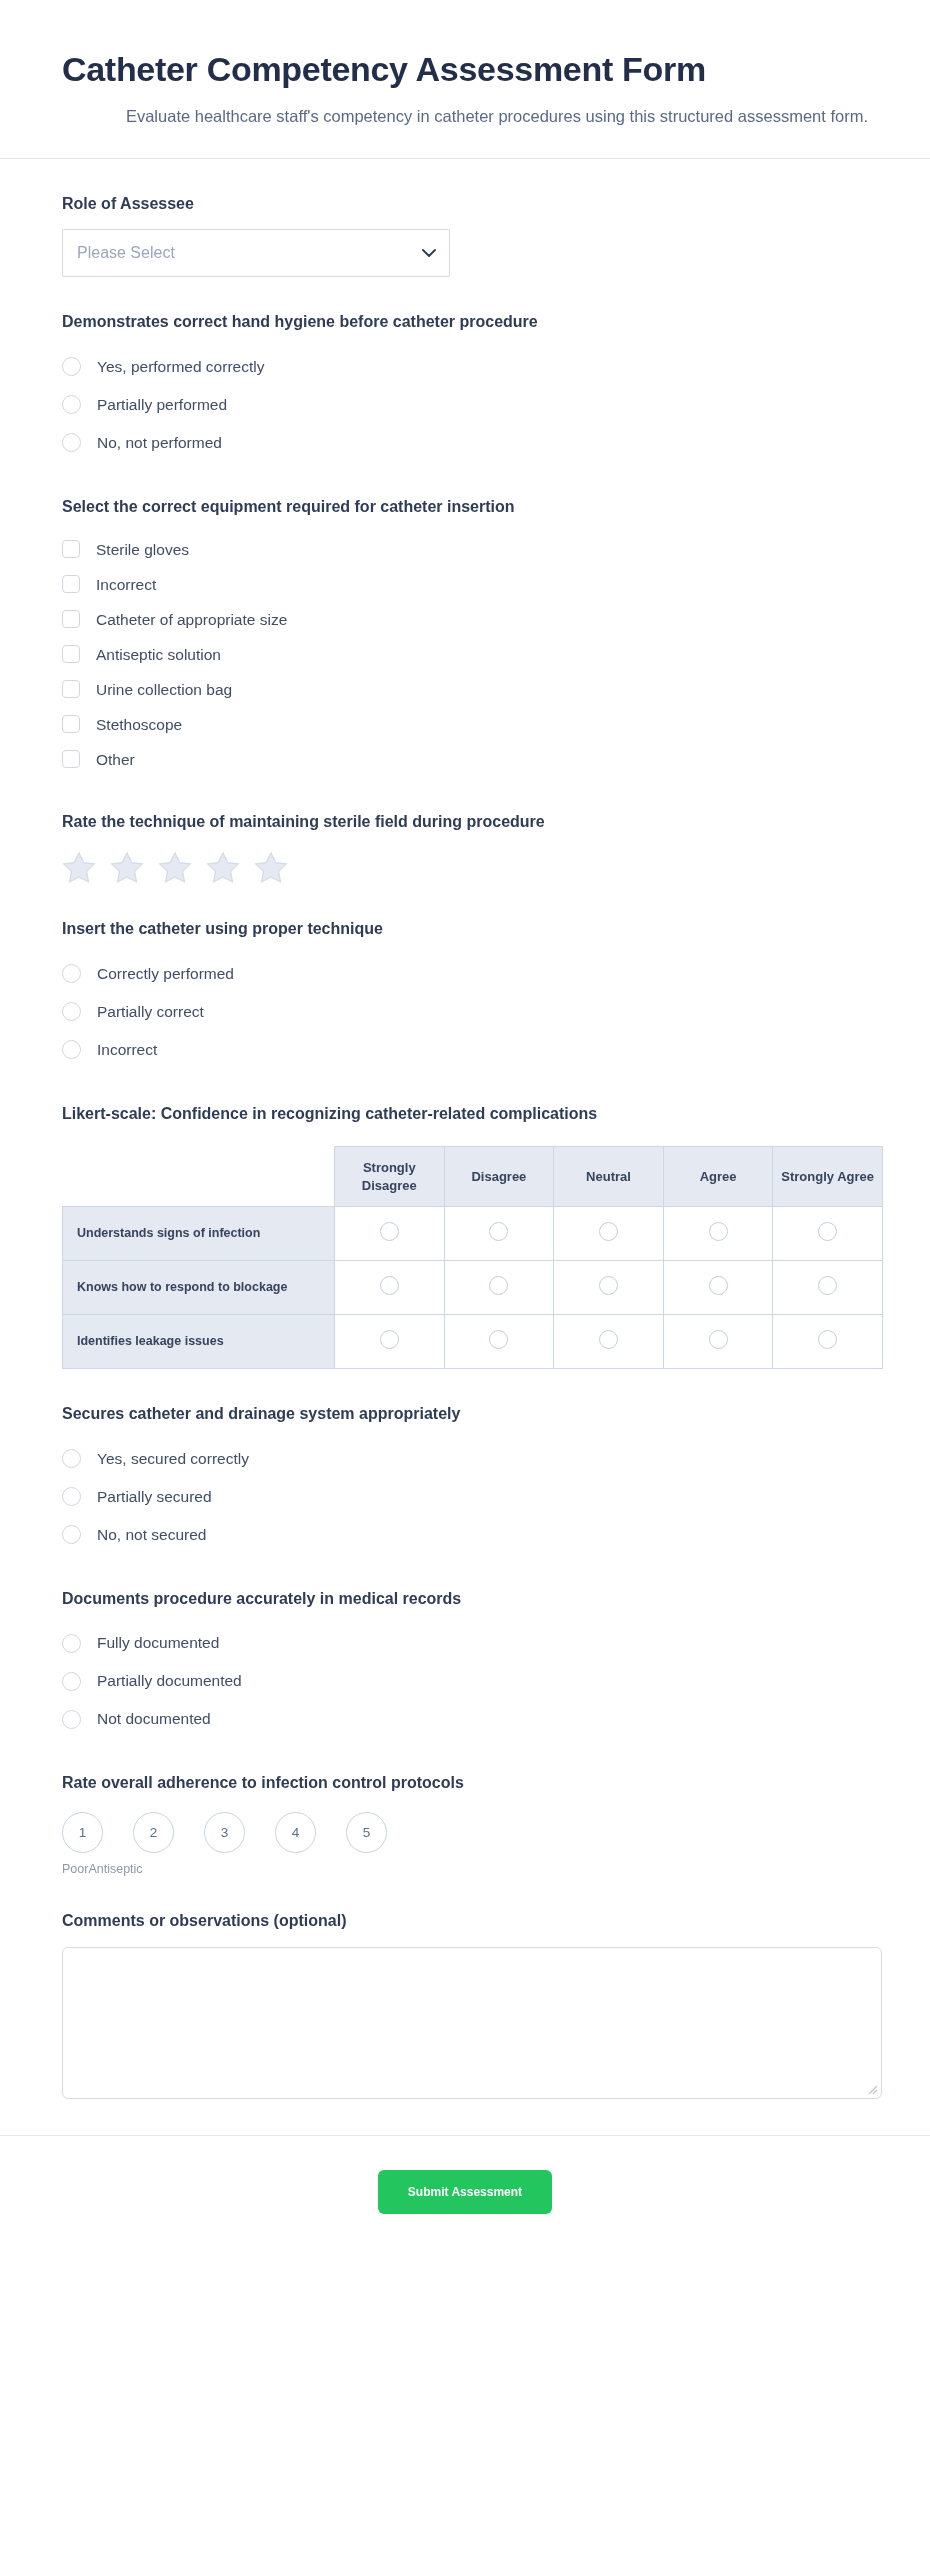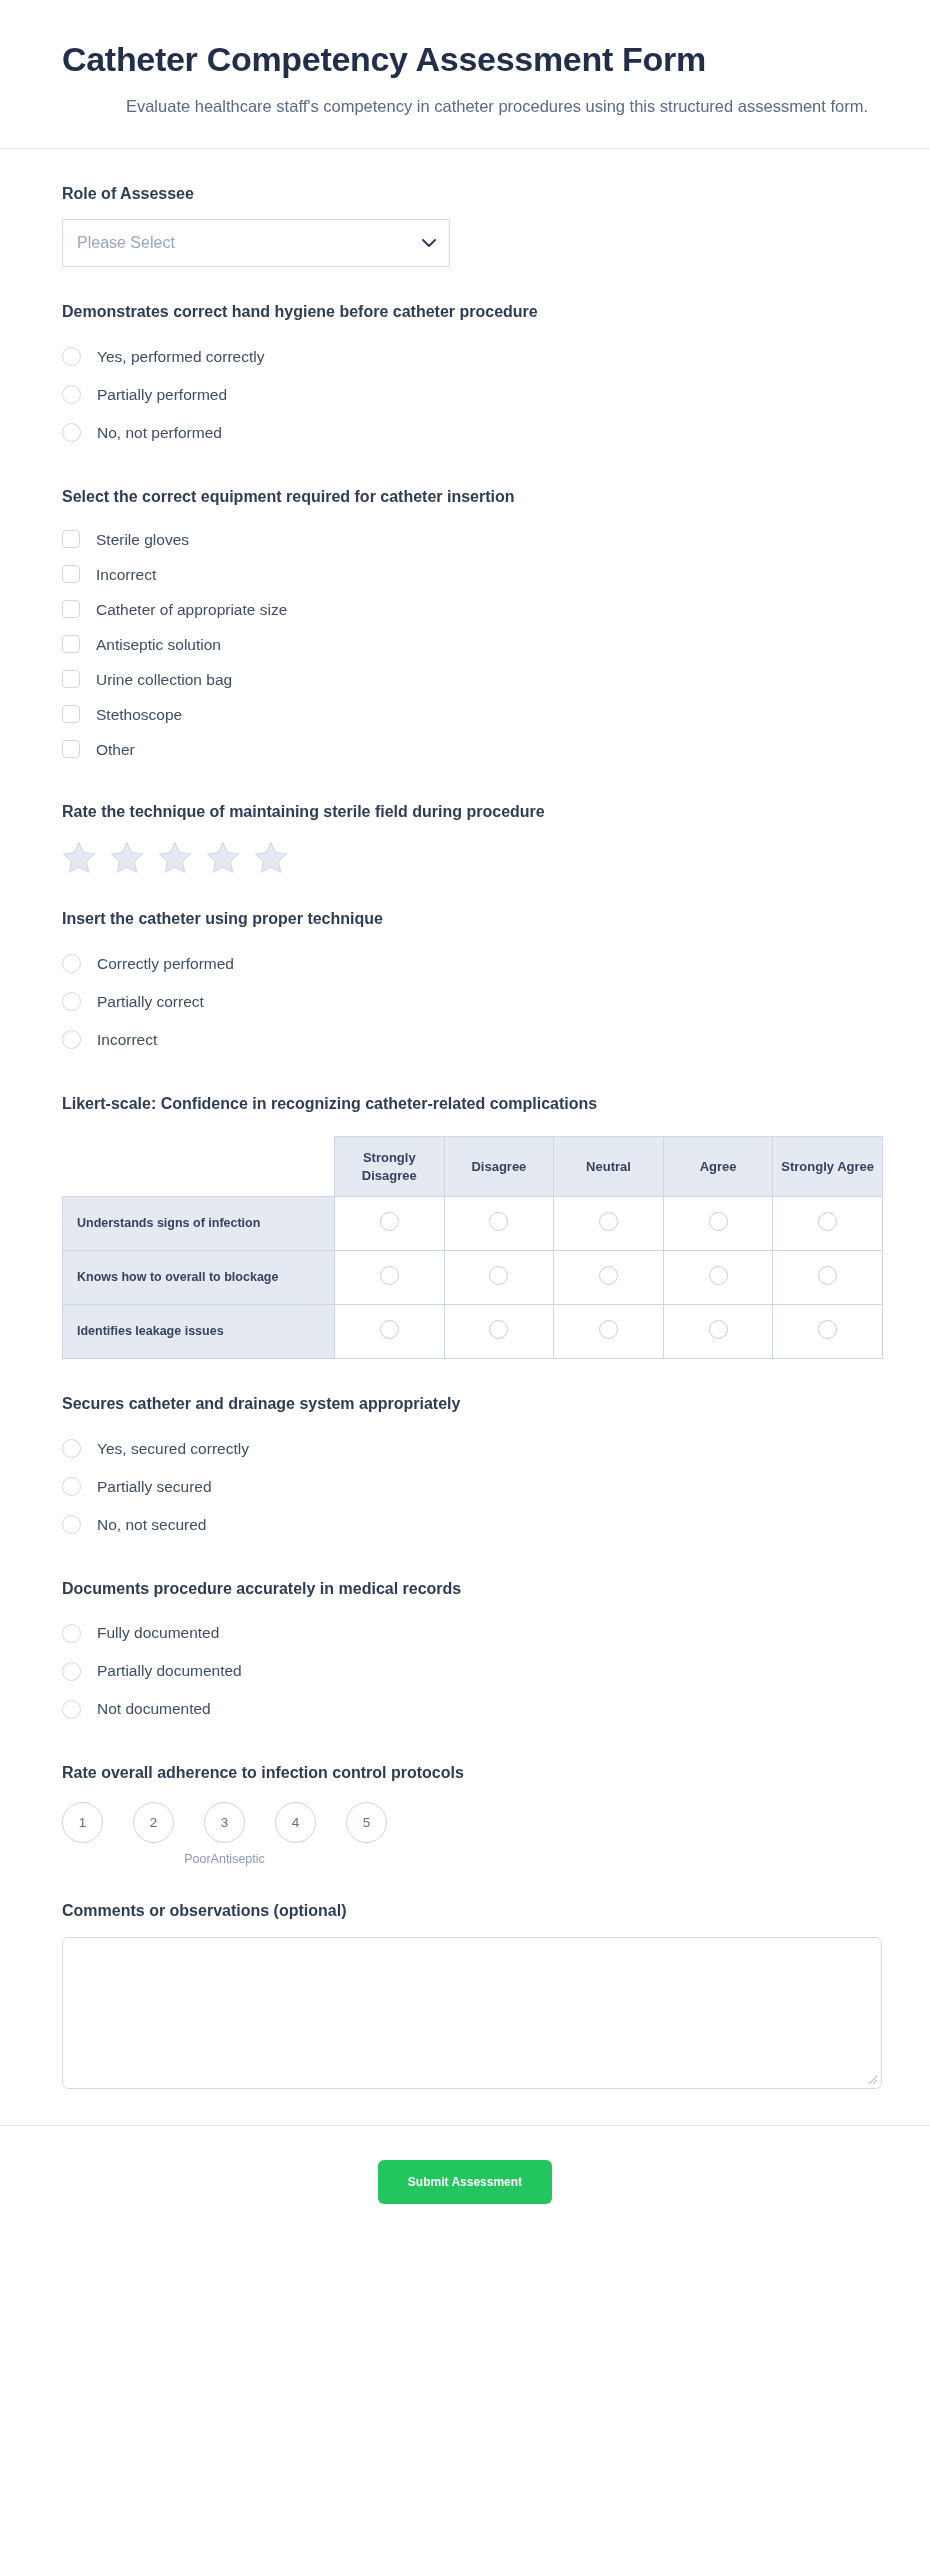--- a/index.html
+++ b/index.html
@@ -13,21 +13,21 @@
   }
 
   .page { width: 930px; background:#fff; }
 
   
   .form-header {
     padding: 40px 62px 28px 62px;
     border-bottom: 1px solid #e4e8ee;
   }
   .form-title {
-    margin: 0 0 14px 0;
+    margin: 10px 0 14px 0;
     font-size: 34px;
     line-height: 1.15;
     font-weight: bold;
     color: #232e4a;
     letter-spacing: -0.3px;
   }
   .form-subtitle {
     margin: 0;
     font-size: 16.5px;
     line-height: 1.62;
@@ -173,21 +173,21 @@
     background: #fff;
     display: flex;
     align-items: center;
     justify-content: center;
     font-size: 13.5px;
     color: #5e6e89;
   }
   .scale-caps {
     display: flex;
     width: 325px;
-    justify-content: center;
+    justify-content: flex-start;
     margin-top: 9px;
   }
   .scale-cap { font-size: 12.5px; color: #8c99ad; }
 
   
   .textarea-box {
     width: 820px;
     height: 152px;
     border: 1px solid #d4dbe6;
     border-radius: 6px;
@@ -363,21 +363,21 @@
           <tbody>
             <tr>
               <td class="rowlabel">Understands signs of infection</td>
               <td class="cell"><span class="likert-radio"></span></td>
               <td class="cell"><span class="likert-radio"></span></td>
               <td class="cell"><span class="likert-radio"></span></td>
               <td class="cell"><span class="likert-radio"></span></td>
               <td class="cell"><span class="likert-radio"></span></td>
             </tr>
             <tr>
-              <td class="rowlabel">Knows how to overall to blockage</td>
+              <td class="rowlabel">Knows how to respond to blockage</td>
               <td class="cell"><span class="likert-radio"></span></td>
               <td class="cell"><span class="likert-radio"></span></td>
               <td class="cell"><span class="likert-radio"></span></td>
               <td class="cell"><span class="likert-radio"></span></td>
               <td class="cell"><span class="likert-radio"></span></td>
             </tr>
             <tr>
               <td class="rowlabel">Identifies leakage issues</td>
               <td class="cell"><span class="likert-radio"></span></td>
               <td class="cell"><span class="likert-radio"></span></td>

